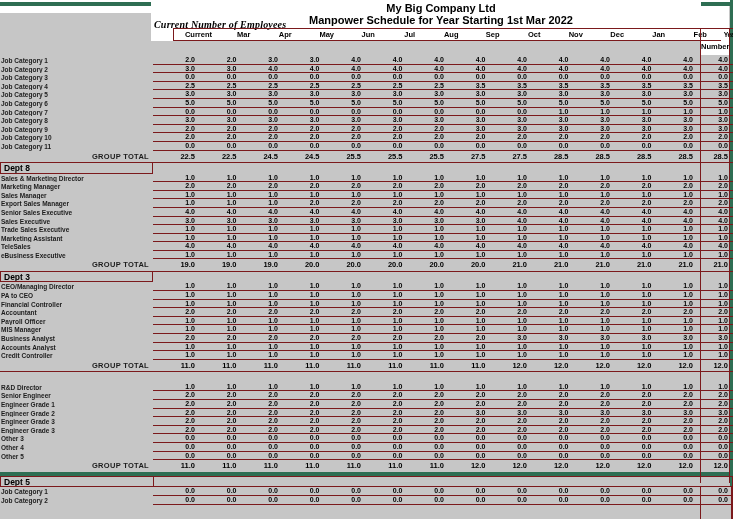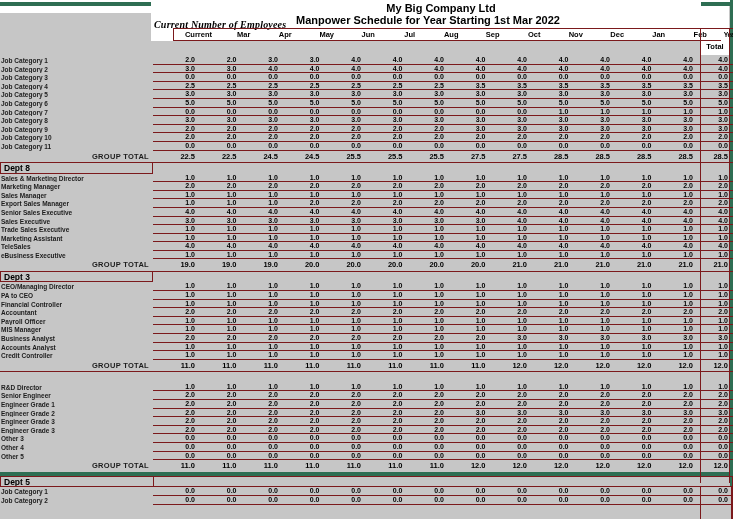--- a/index.html
+++ b/index.html
@@ -5,21 +5,21 @@
   :root{ --maroon:#7b191c; --green:#2e6e53; --gray:#c6c6c6; }
   html,body{margin:0;padding:0;background:#fff;}
   #screen{position:relative;width:733px;height:519px;background:var(--gray);
           overflow:hidden;font-family:"Liberation Sans",sans-serif;color:#000;}
   .abs{position:absolute;}
   .white{background:#fff;}
   .greenbar{background:var(--green);}
   .mline{background:var(--maroon);}
 
   .t1{left:153px;top:2px;width:576px;text-align:center;font-weight:bold;font-size:11px;line-height:12px;}
-  .t2{left:140px;top:14px;width:576px;text-align:center;font-weight:bold;font-size:11px;line-height:12px;}
+  .t2{left:153px;top:14px;width:576px;text-align:center;font-weight:bold;font-size:11px;line-height:12px;}
   .cnoe{left:154px;top:19px;font-family:"Liberation Serif",serif;font-style:italic;font-weight:bold;
         font-size:10px;letter-spacing:.2px;}
 
   .row{display:grid;grid-template-columns:153px 50px repeat(12,41.5px) 32px;width:733px;box-sizing:border-box;}
   .row>div{box-sizing:border-box;overflow:hidden;white-space:nowrap;}
 
   #colheader{left:0;top:28px;height:13px;margin-left:20px;}
   .ch{font-size:7.5px;font-weight:bold;text-align:center;line-height:12px;
       border-top:1px solid var(--maroon);border-bottom:1px solid var(--maroon);}
   .ch-current{border-left:1px solid var(--maroon);}
@@ -77,21 +77,21 @@
     <div class="ch">Jul</div>
     <div class="ch">Aug</div>
     <div class="ch">Sep</div>
     <div class="ch">Oct</div>
     <div class="ch">Nov</div>
     <div class="ch">Dec</div>
     <div class="ch">Jan</div>
     <div class="ch">Feb</div>
     <div class="ch ch-yearend">Year End</div>
   </div>
-  <div class="abs total-sub">Total</div>
+  <div class="abs total-sub">Number</div>
 
   <div id="table">
       <div class="row job-row">
         <div class="label-cell">Job Category 1</div>
         <div class="val-cell">2.0</div>
         <div class="val-cell">2.0</div>
         <div class="val-cell">3.0</div>
         <div class="val-cell">3.0</div>
         <div class="val-cell">4.0</div>
         <div class="val-cell">4.0</div>

